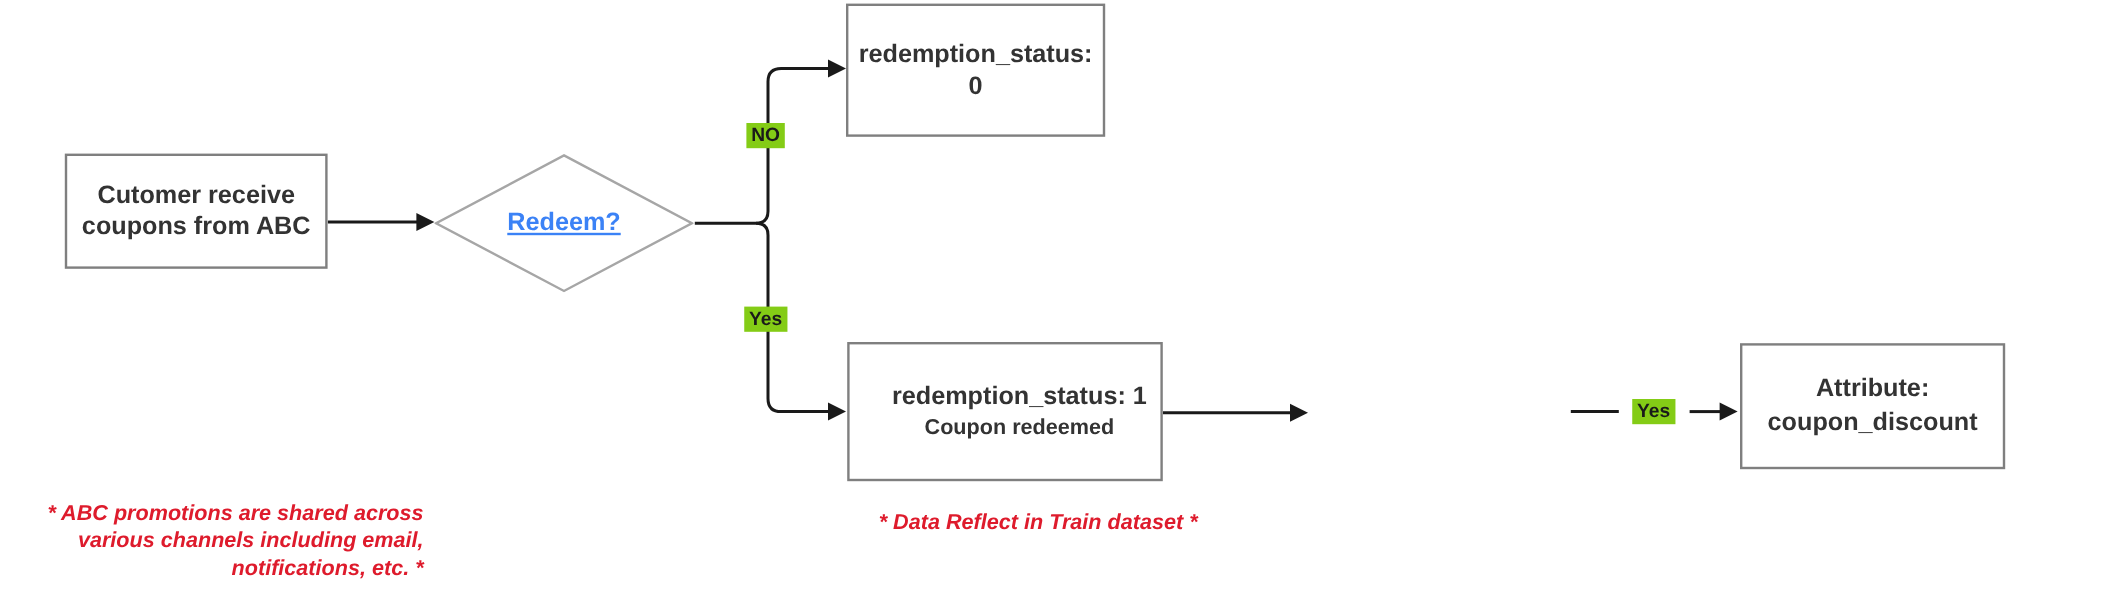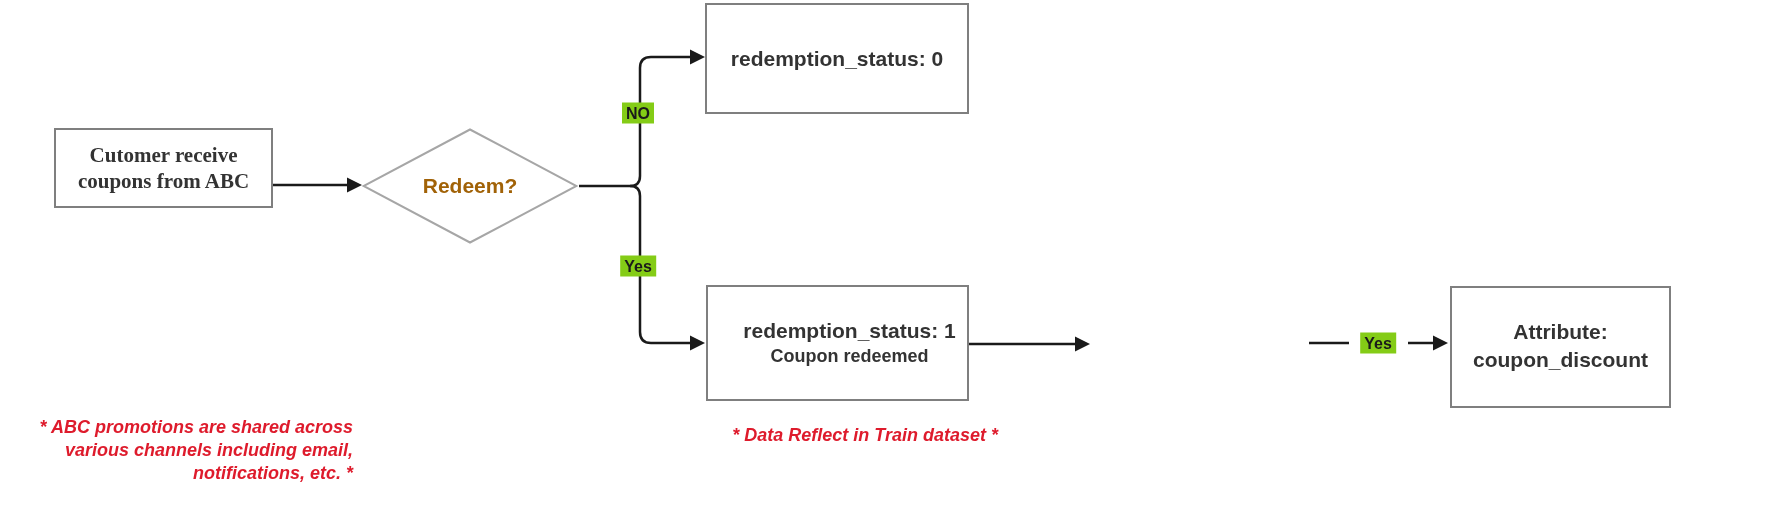--- a/index.html
+++ b/index.html
@@ -24,21 +24,21 @@
   .pbox .l1 { font-size: 21px; line-height: 26px; }
   .pbox .l2 { font-size: 18px; line-height: 24px; }
   .pbox.big2 .l2 { font-size: 21px; line-height: 30px; }
 
   
   .dwrap { position: absolute; }
   .dwrap svg { position: absolute; left: 0; top: 0; }
   .dlabel {
     position: absolute; left: 0; top: 0; right: 0; bottom: 0;
     display: flex; align-items: center; justify-content: center;
-    color: #a16207; font-weight: bold; font-size: 21px;
+    color: #3b82f6; font-weight: bold; font-size: 21px; text-decoration: underline;
   }
 
   
   .elabel {
     position: absolute; transform: translate(-50%, -50%);
     background: #84cc16; padding: 2px 4px;
     color: #1a1a1a; font-weight: bold; font-size: 16px; line-height: 17px;
   }
 
   
@@ -64,43 +64,43 @@
     <polygon points="705,343 690,335.5 690,350.5"></polygon>
 
     <path d="M 969 344 L 1076 344"></path>
     <polygon points="1090,344 1075,336.5 1075,351.5"></polygon>
 
     <path d="M 1309 343 L 1349 343"></path>
     <path d="M 1408 343 L 1434 343"></path>
     <polygon points="1448,343 1433,335.5 1433,350.5"></polygon>
   </svg>
 
-  <div class="pbox" style="left:54px; top:128px; width:219px; height:80px;font-family:Liberation Serif, serif;">
+  <div class="pbox" style="left:54px; top:128px; width:219px; height:96px;">
     <div class="l1">Cutomer receive</div>
     <div class="l1">coupons from ABC</div>
   </div>
 
   <div class="dwrap" style="left:362px; top:128px; width:216px; height:116px;">
     <svg width="216" height="116" viewBox="0 0 216 116">
       <polygon points="108,1.5 214.5,58 108,114.5 1.5,58" fill="#ffffff" stroke="#a6a6a6" stroke-width="2"></polygon>
     </svg>
     <div class="dlabel">Redeem?</div>
   </div>
 
-  <div class="pbox" style="left:705px; top:3px; width:264px; height:111px;">
+  <div class="pbox" style="left:705px; top:3px; width:216px; height:111px;">
     <div class="l1">redemption_status: 0</div>
   </div>
 
   <div class="pbox" style="left:706px; top:285px; width:263px; height:116px;padding-left:24px;">
     <div class="l1">redemption_status: 1</div>
     <div class="l2">Coupon redeemed</div>
   </div>
 
 
-  <div class="pbox big2" style="left:1450px; top:286px; width:221px; height:122px;">
+  <div class="pbox big2" style="left:1450px; top:286px; width:221px; height:105px;">
     <div class="l1">Attribute:</div>
     <div class="l2">coupon_discount</div>
   </div>
 
   <div class="elabel" style="left:638px; top:113px;">NO</div>
   <div class="elabel" style="left:638px; top:266px;">Yes</div>
   <div class="elabel" style="left:1378px; top:343px;">Yes</div>
 
   <div class="note" style="left:23px; top:416px; width:330px;">
     <div>* ABC promotions are shared across</div>

